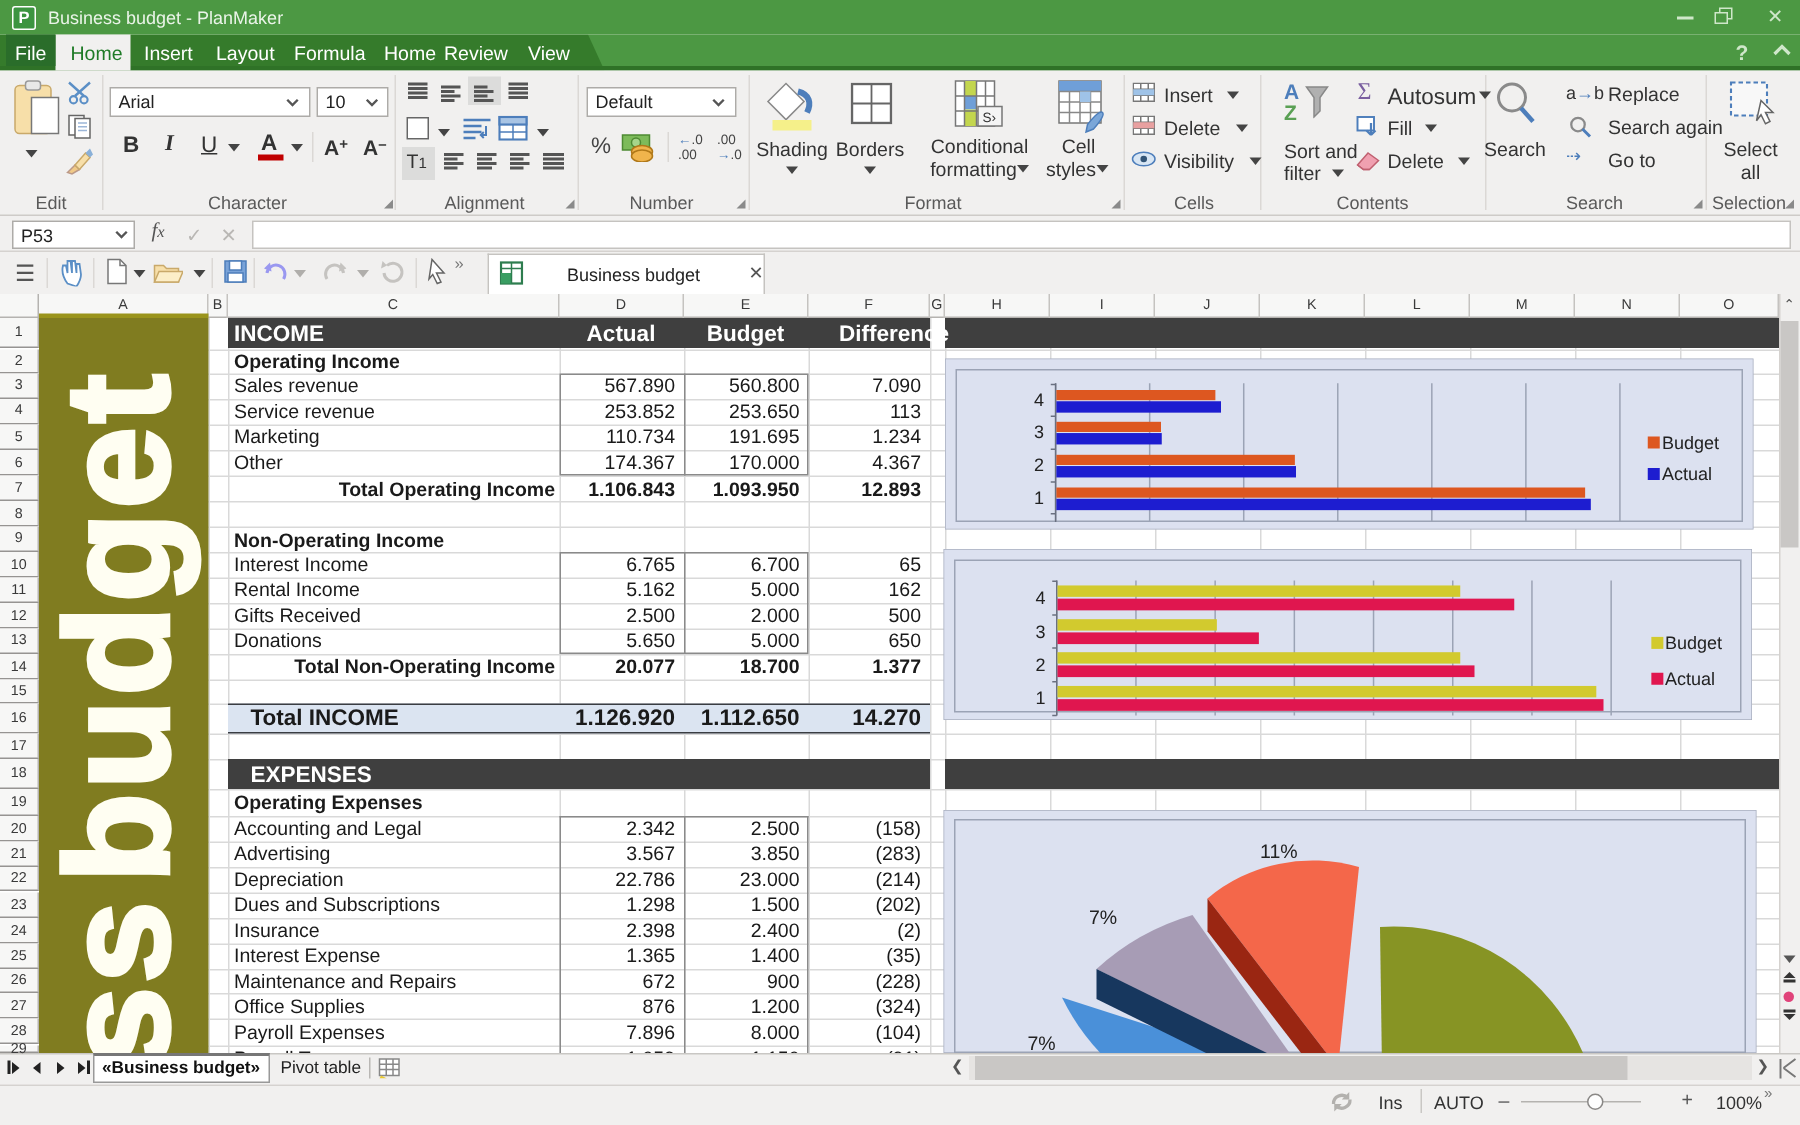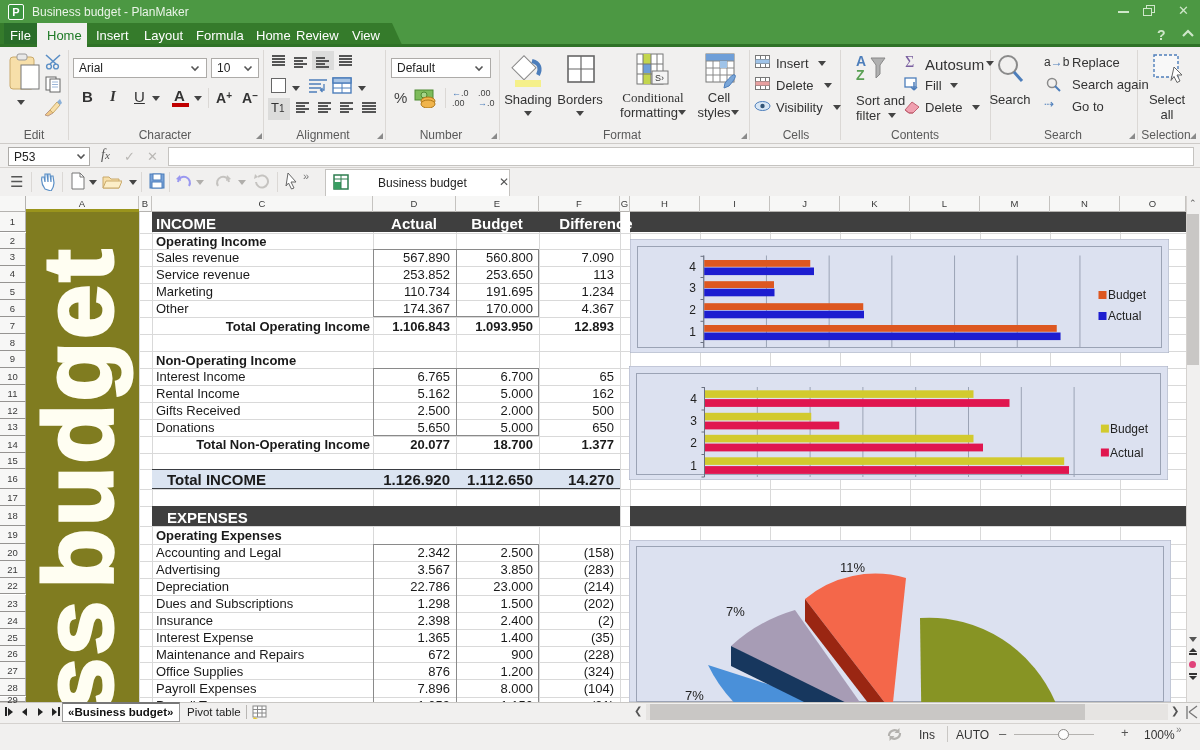--- a/index.html
+++ b/index.html
@@ -180,21 +180,21 @@
 <div class="ab" style="left:576px;top:111px;width:0;height:0;border-left:4px solid transparent;border-right:4px solid transparent;border-top:5px solid #444;"></div>
 <svg class="ab" style="left:636px;top:53px;" width="34" height="36" viewBox="0 0 34 36">
  <rect x="1" y="1" width="26" height="30" fill="#fff" stroke="#777"></rect>
  <rect x="7" y="1" width="8" height="10" fill="#c3d64e"></rect>
  <rect x="7" y="11" width="8" height="9" fill="#6f9fd8"></rect>
  <rect x="7" y="20" width="8" height="11" fill="#c3d64e"></rect>
  <path d="M1 11 h26 M1 21 h26 M7 1 v30 M15 1 v30 M21 1 v30" stroke="#777" stroke-width="1"></path>
  <rect x="16" y="18" width="16" height="13" fill="#f4f4f4" stroke="#777"></rect>
  <text x="19" y="28" font-size="9" fill="#333">S›</text>
 </svg>
-<div class="txt" style="left:653px;top:90px;transform:translateX(-50%);font-size:13px;color:#333;font-family:Liberation Serif, serif;">Conditional</div>
+<div class="txt" style="left:653px;top:90px;transform:translateX(-50%);font-size:13px;color:#333;">Conditional</div>
 <div class="txt" style="left:649px;top:105px;transform:translateX(-50%);font-size:13px;color:#333;">formatting</div>
 <div class="ab" style="left:678px;top:110px;width:0;height:0;border-left:4px solid transparent;border-right:4px solid transparent;border-top:5px solid #444;"></div>
 <svg class="ab" style="left:705px;top:53px;" width="34" height="36" viewBox="0 0 34 36">
  <rect x="1" y="1" width="28" height="28" fill="#fff" stroke="#777"></rect>
  <rect x="1" y="1" width="28" height="7" fill="#6f9fd8"></rect>
  <path d="M1 8 h28 M1 15 h28 M1 22 h28 M8 8 v21 M15 8 v21 M22 8 v21" stroke="#888" stroke-width="1"></path>
  <rect x="15" y="8" width="7" height="7" fill="#9fc3e8"></rect>
  <path d="M20 30 q8 -10 10 -8 q2 2 -6 11 l-5 2 Z" fill="#7aa6d8" stroke="#4d7ebb"></path>
 </svg>
 <div class="txt" style="left:719px;top:90px;transform:translateX(-50%);font-size:13px;color:#333;">Cell</div>

